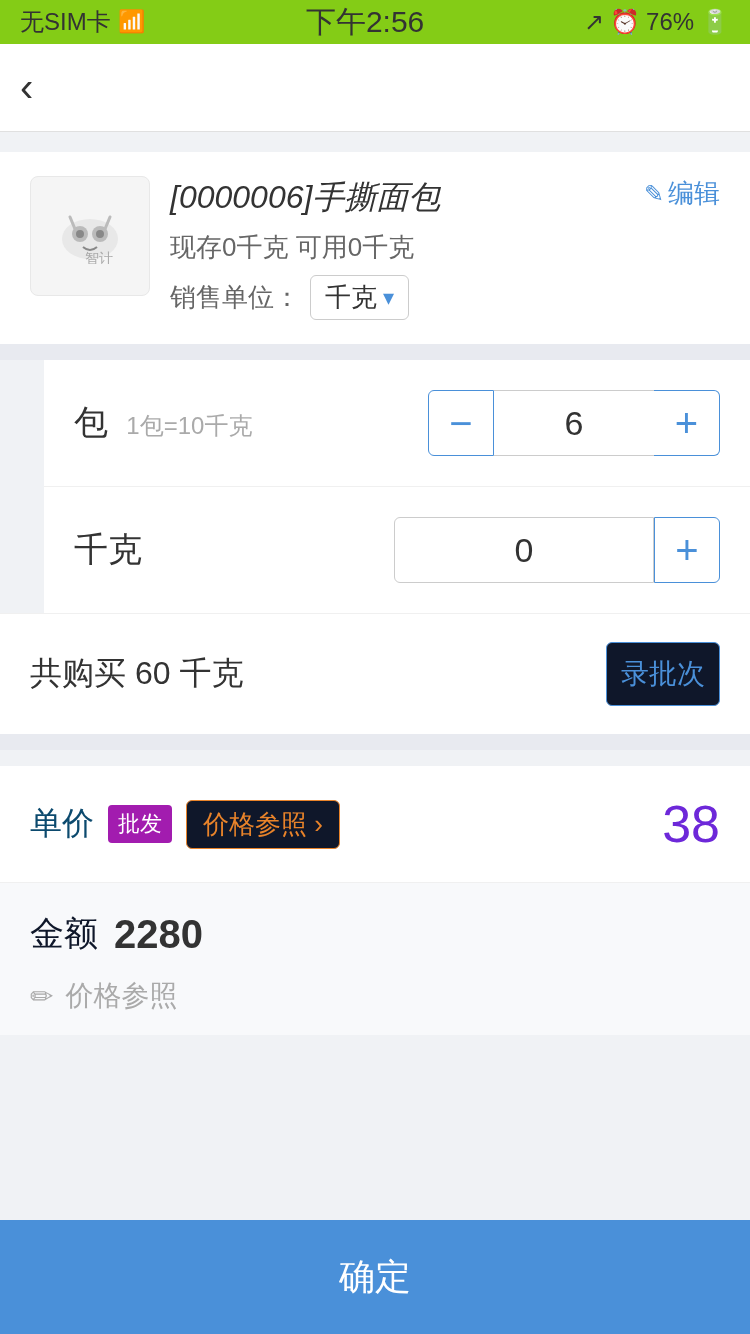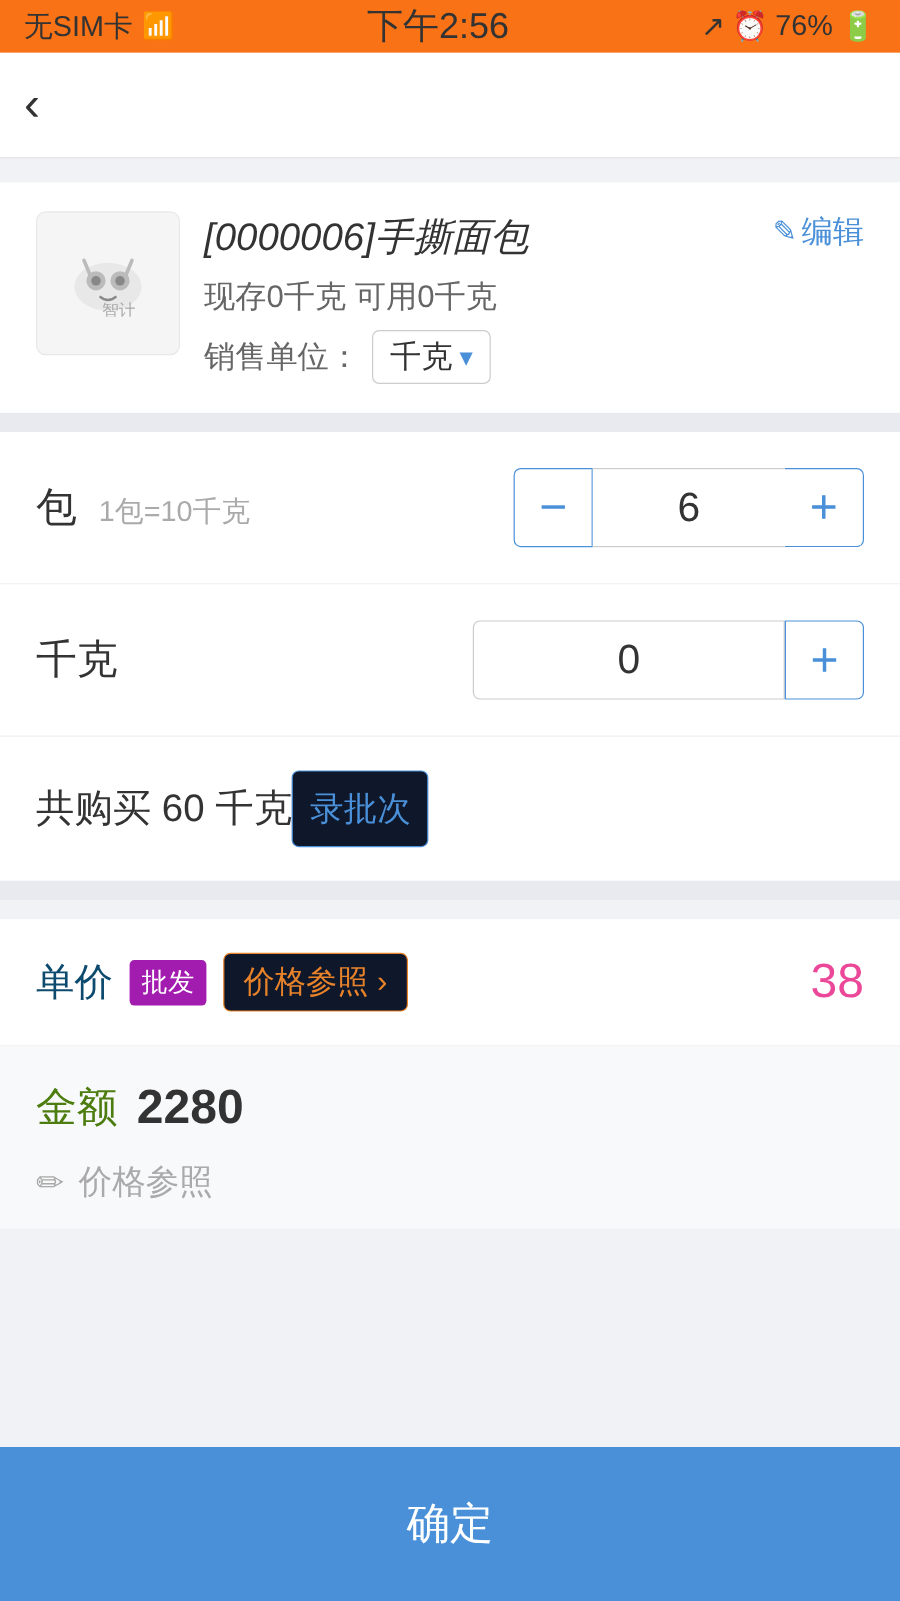--- a/index.html
+++ b/index.html
@@ -9,21 +9,21 @@
       min-height: 1334px;
       font-family: -apple-system, "PingFang SC", "Helvetica Neue", sans-serif;
       background: #f0f2f5;
       color: #333;
       font-size: 30px;
     }
 
     
     .status-bar {
       height: 44px;
-      background: #f97316;
+      background: #84cc16;
       display: flex;
       align-items: center;
       justify-content: space-between;
       padding: 0 20px;
       font-size: 24px;
       color: #333;
     }
     .status-left { display: flex; align-items: center; gap: 8px; }
     .status-center { font-size: 30px; font-weight: 500; }
     .status-right { display: flex; align-items: center; gap: 6px; font-size: 24px; }
@@ -132,20 +132,21 @@
     }
 
     
     .input-row {
       background: #fff;
       padding: 30px;
       display: flex;
       align-items: center;
       justify-content: space-between;
       border-bottom: 1px solid #f0f0f0;
+      margin-left: 44px;
     }
     .input-hint {
       font-size: 24px;
       color: #aaa;
       margin-left: 10px;
     }
     .quantity-control {
       display: flex;
       align-items: center;
       gap: 0;
@@ -193,21 +194,21 @@
       background: #fff;
       border-radius: 6px 0 0 6px;
     }
 
     
     .summary-row {
       background: #fff;
       padding: 28px 30px;
       display: flex;
       align-items: center;
-      justify-content: flex-start;
+      justify-content: space-between;
     }
     .summary-text {
       font-size: 32px;
       color: #333;
     }
     .batch-btn {
       border: 1.5px solid #4a90d9;
       color: #4a90d9;
       font-size: 28px;
       padding: 12px 14px;
@@ -248,39 +249,39 @@
       font-size: 26px;
       padding: 6px 16px;
       border-radius: 6px;
       background: #0f172a;
       cursor: pointer;
       display: flex;
       align-items: center;
       gap: 4px;
     }
     .price-value {
-      font-size: 40px;
-      color: #ec4899;
+      font-size: 52px;
+      color: #6d28d9;
       font-weight: 500;
     }
 
     
     .amount-section {
       background: #f0f2f5;
       padding: 28px 30px 0 30px;
     }
     .amount-row {
       display: flex;
       align-items: center;
       gap: 16px;
       margin-bottom: 20px;
     }
     .amount-label {
       font-size: 34px;
-      color: #4d7c0f;
+      color: #0f172a;
     }
     .amount-value {
       font-size: 40px;
       color: #333;
       font-weight: 600;
     }
     .note-row {
       display: flex;
       align-items: center;
       gap: 12px;
@@ -301,21 +302,21 @@
       flex: 1;
       min-height: 400px;
     }
 
     
     .confirm-btn {
       position: fixed;
       bottom: 0;
       left: 0;
       width: 750px;
-      height: 128px;
+      height: 114px;
       background: #4a90d9;
       color: #fff;
       font-size: 36px;
       display: flex;
       align-items: center;
       justify-content: center;
       cursor: pointer;
       border: none;
     }
 

